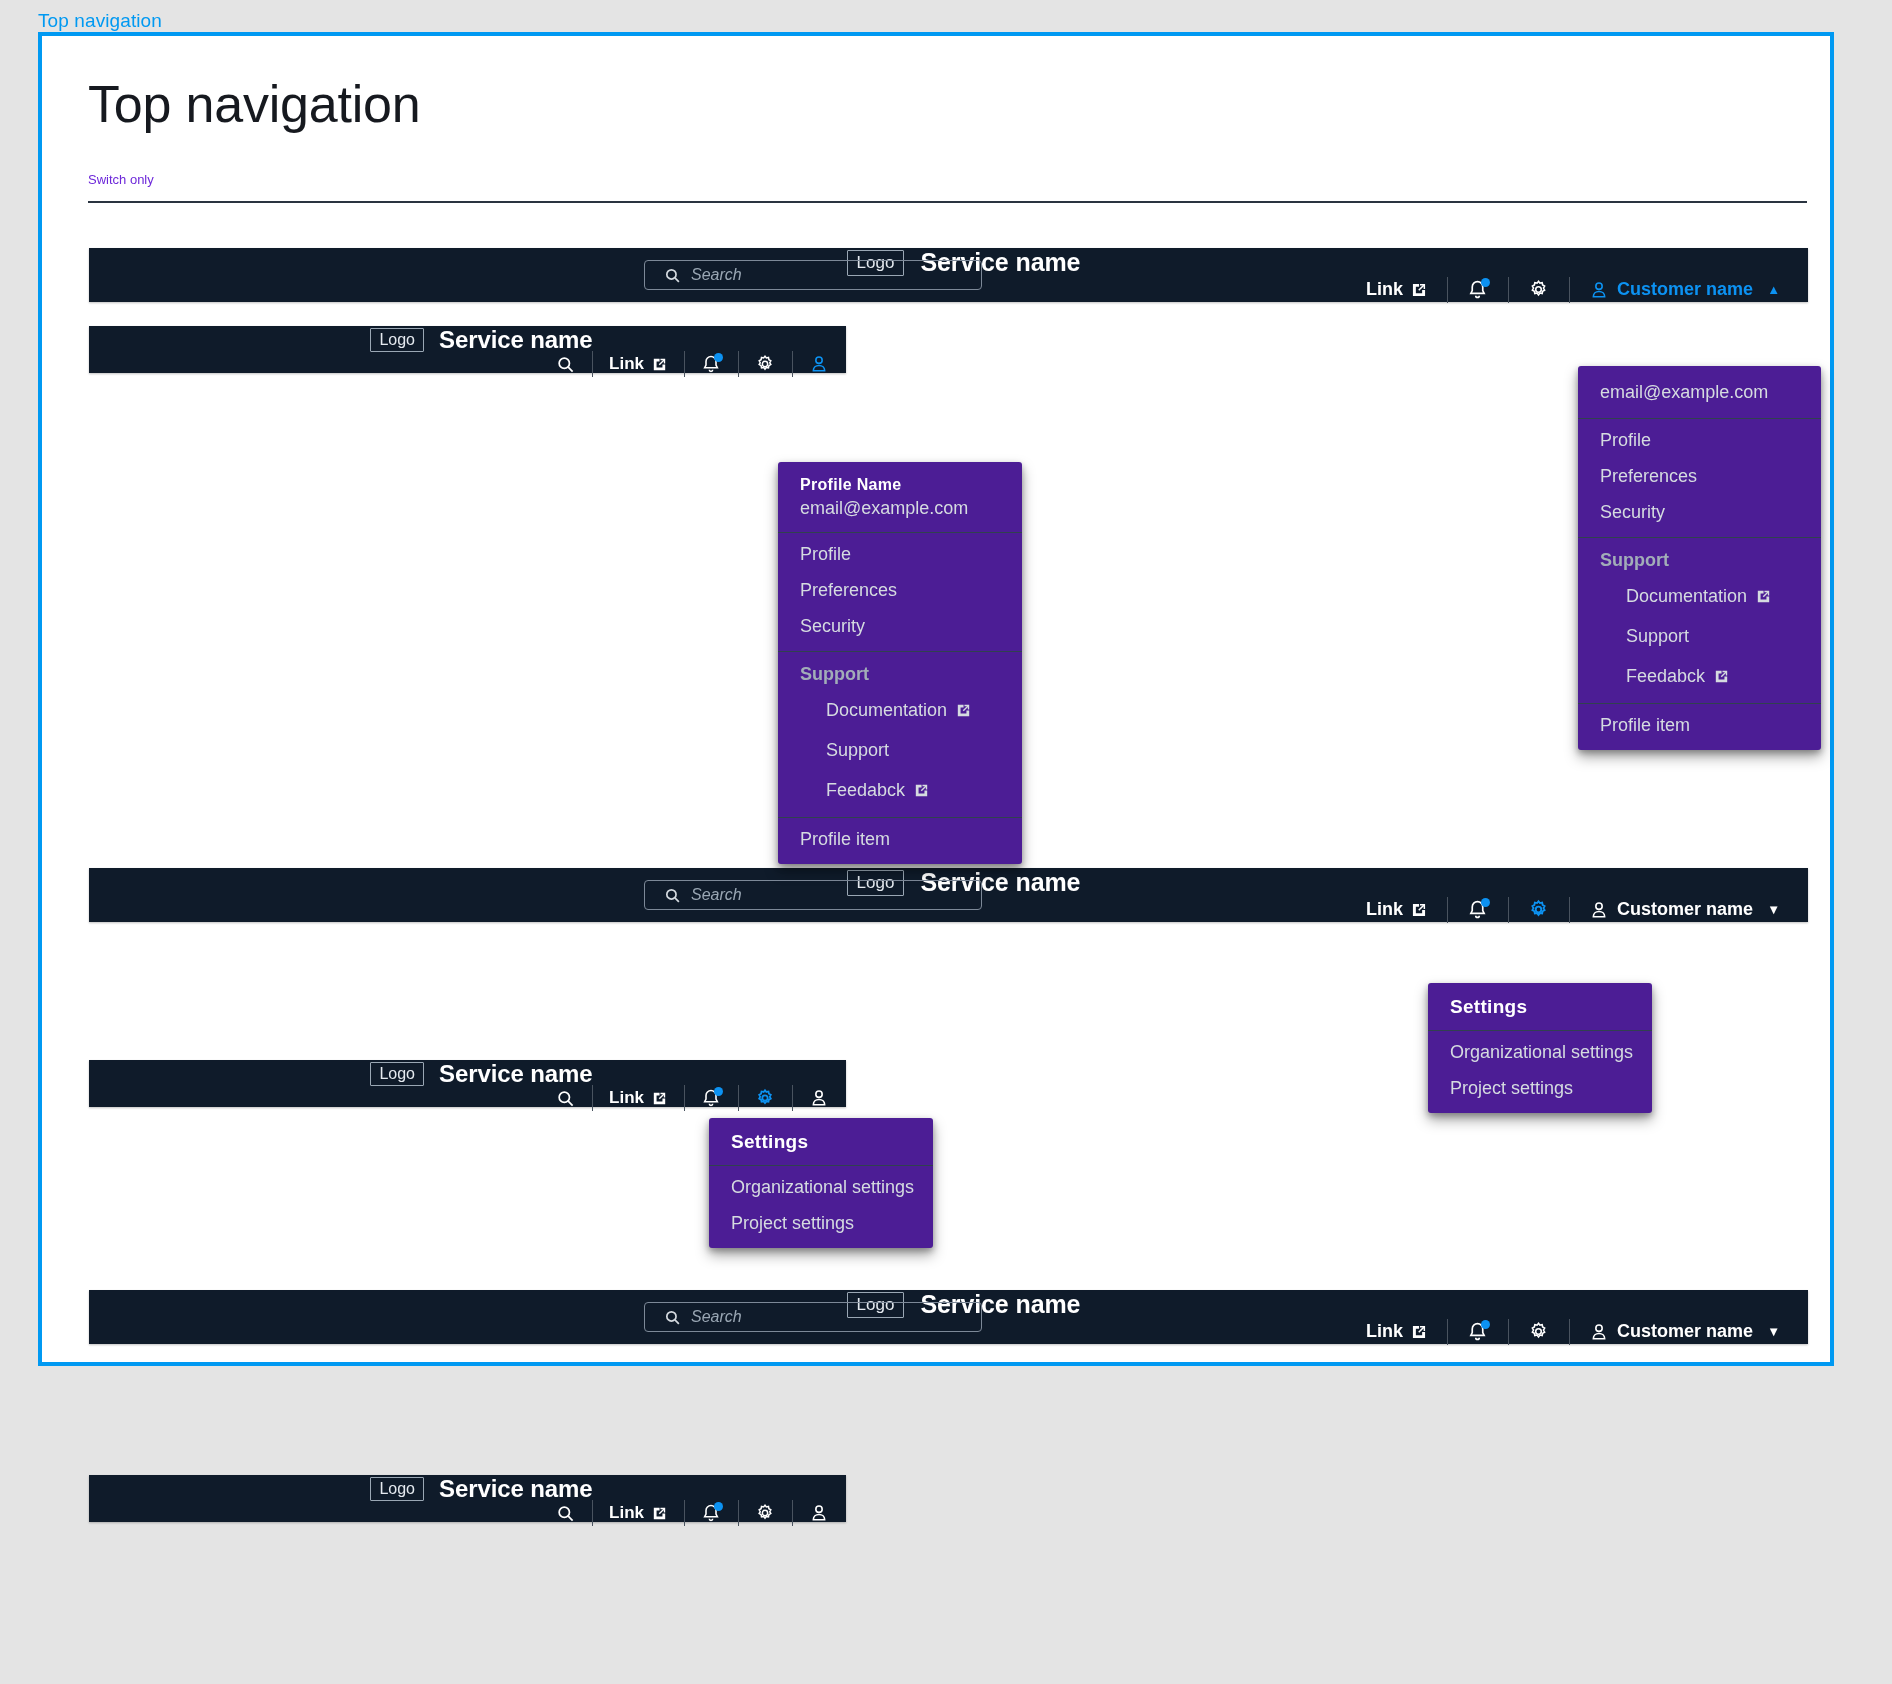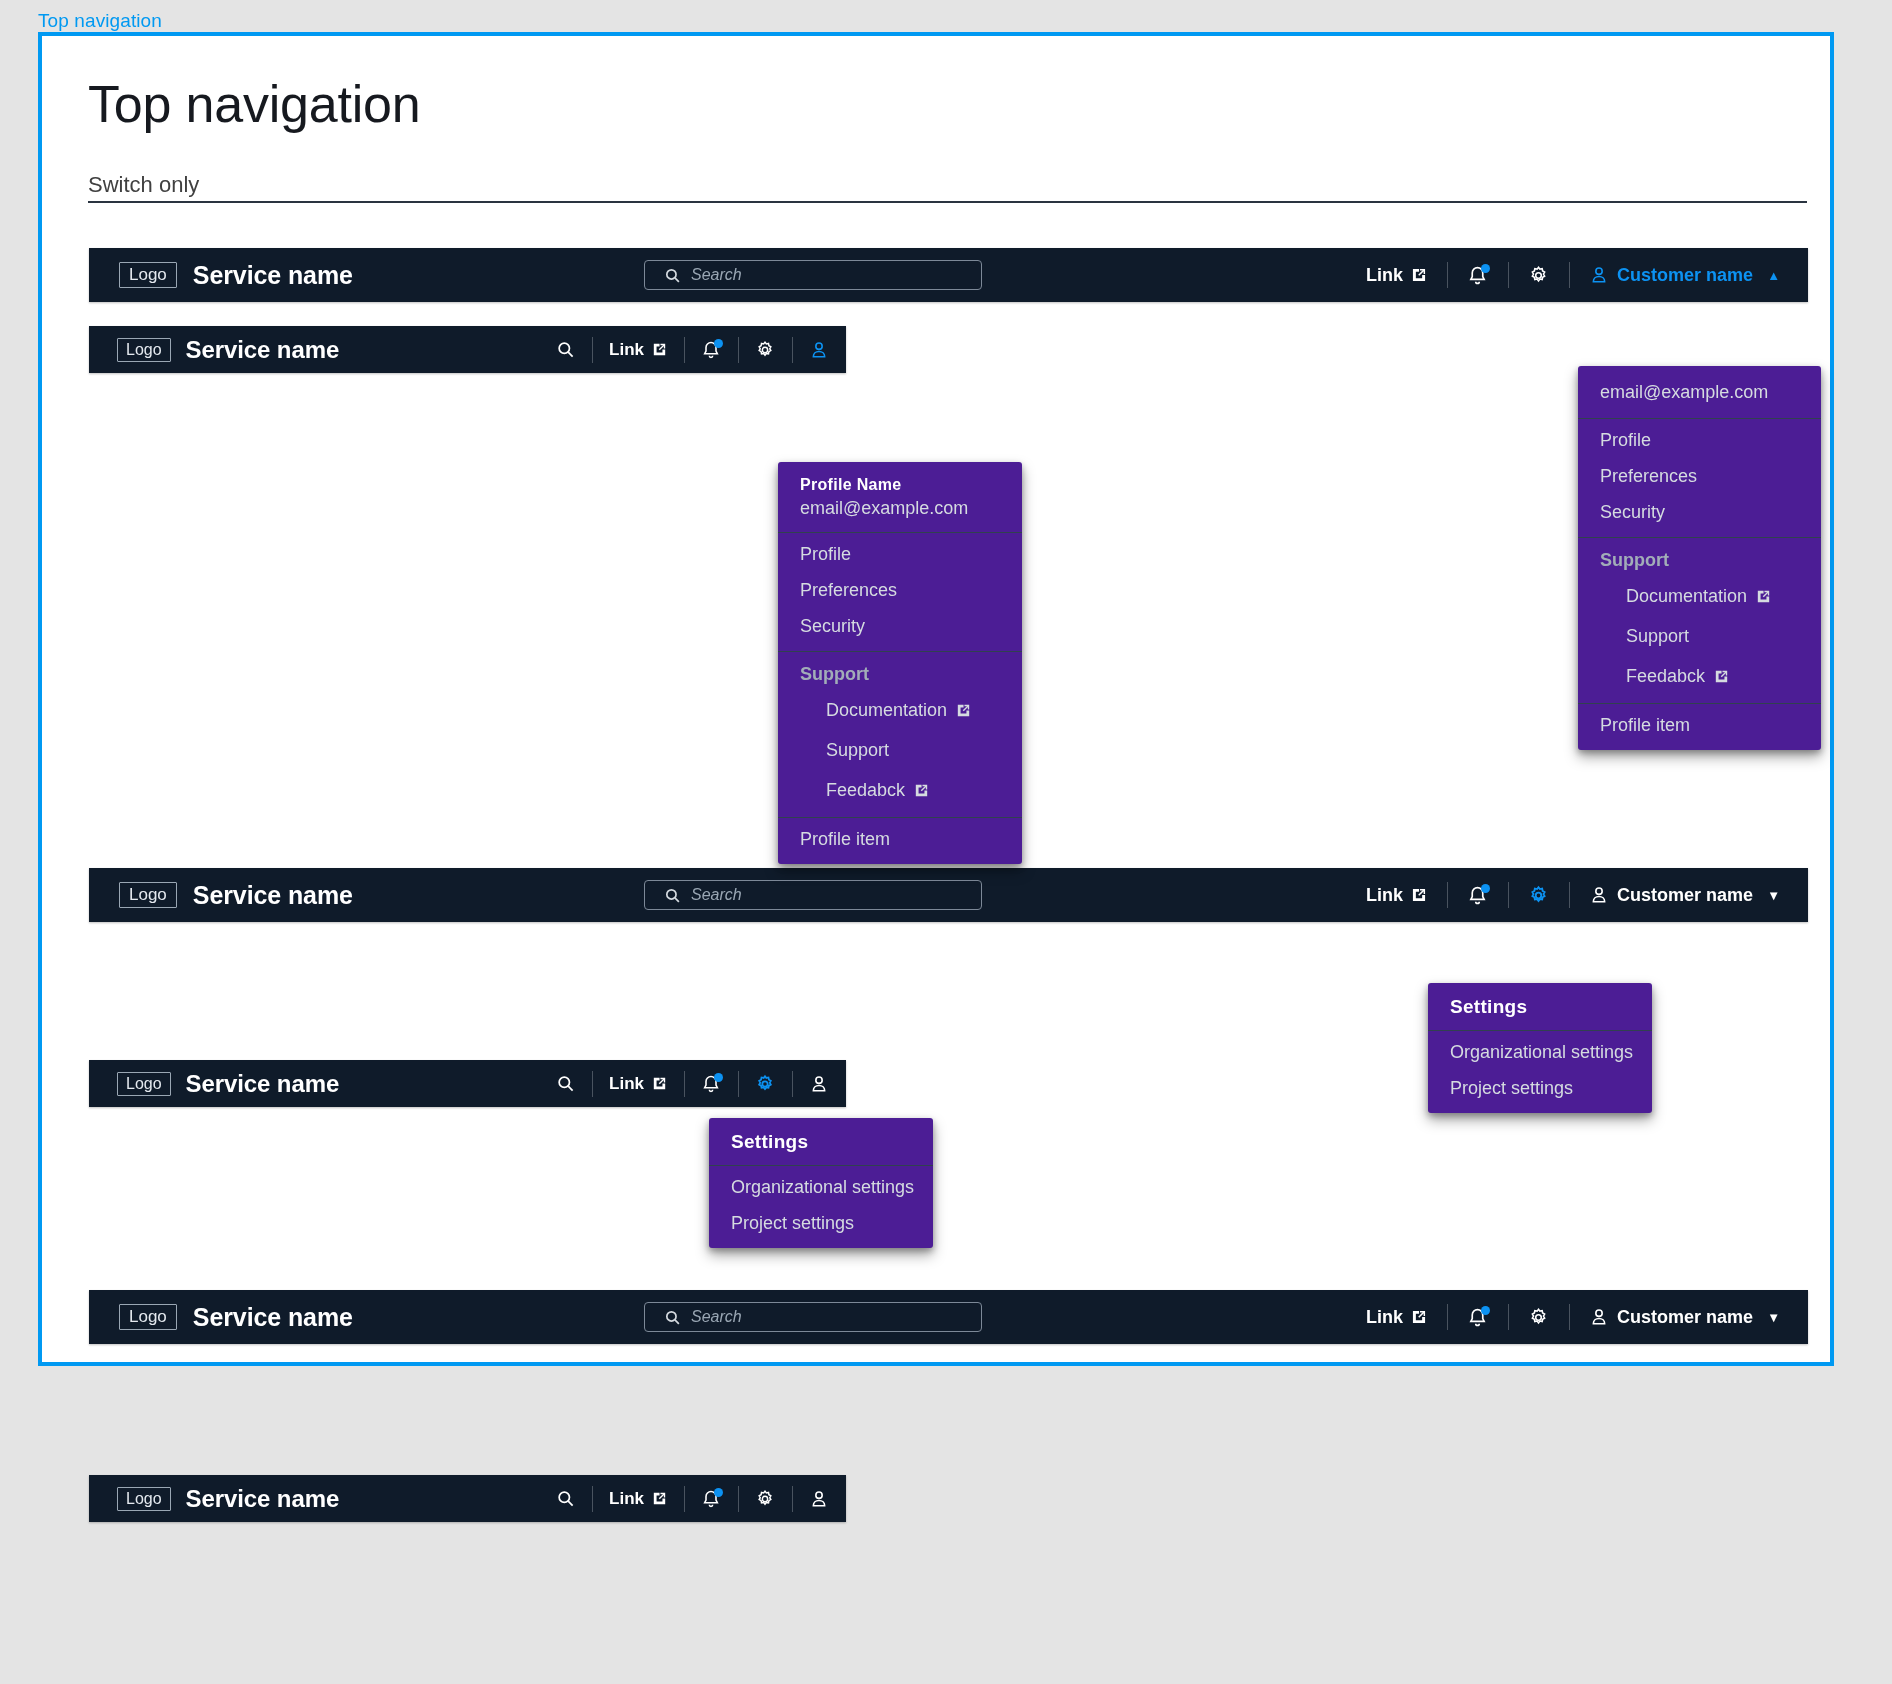--- a/index.html
+++ b/index.html
@@ -39,38 +39,39 @@
     left: 88px; top: 78px;
     font-size: 52px;
     font-weight: 400;
     color: #16191f;
     letter-spacing: -0.2px;
     line-height: 1;
   }
   .section-label {
     position: absolute;
     left: 88px; top: 172px;
-    font-size: 22px;
-    color: #404040;
+    font-size: 13px;
+    color: #6d28d9;
   }
   .divider {
     position: absolute;
     left: 88px; top: 201px;
     width: 1719px; height: 2px;
     background: #2a3440;
   }
 
   
   .navbar {
     position: absolute;
     background: #0f1b2a;
     display: flex;
     align-items: center;
     color: #ffffff;
     box-shadow: 0 1px 2px rgba(0,0,0,.25);
+    flex-direction: column;
   }
   .nav-wide { left: 89px; width: 1719px; height: 54px; }
   .nav-narrow { left: 89px; width: 757px; height: 47px; }
 
   .nav-left { display: flex; align-items: center; flex: 0 0 auto; }
   .logo-box {
     margin-left: 30px;
     border: 1px solid #9aa7b4;
     color: #e4e9ef;
     font-size: 17px;

